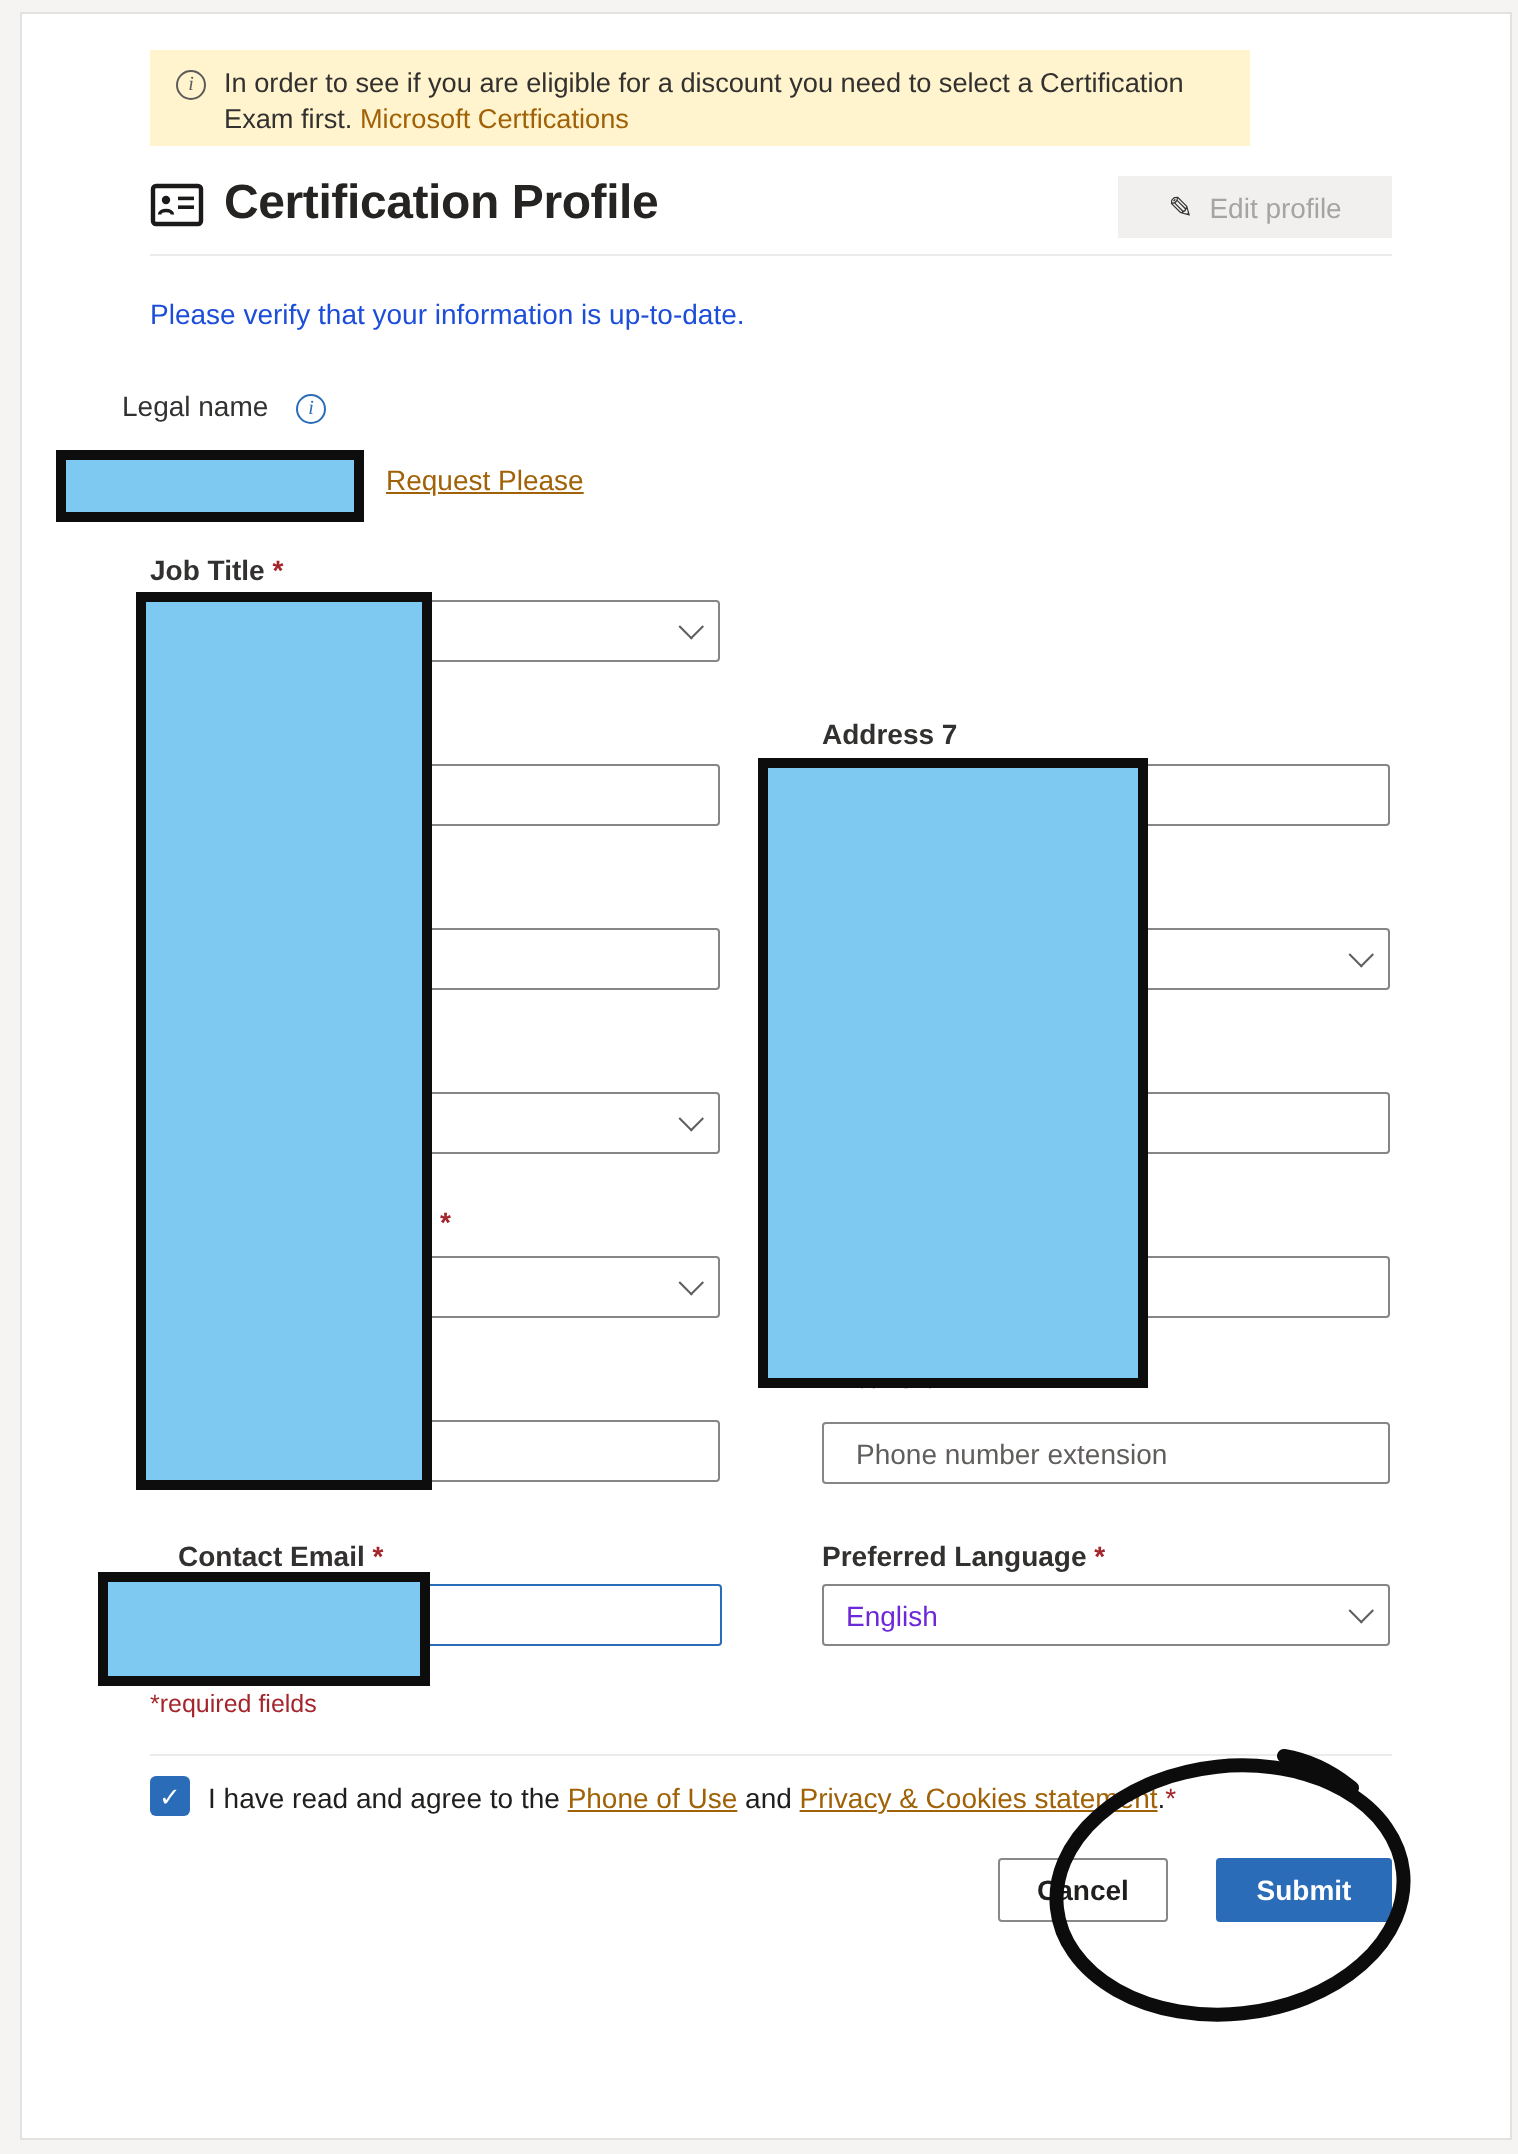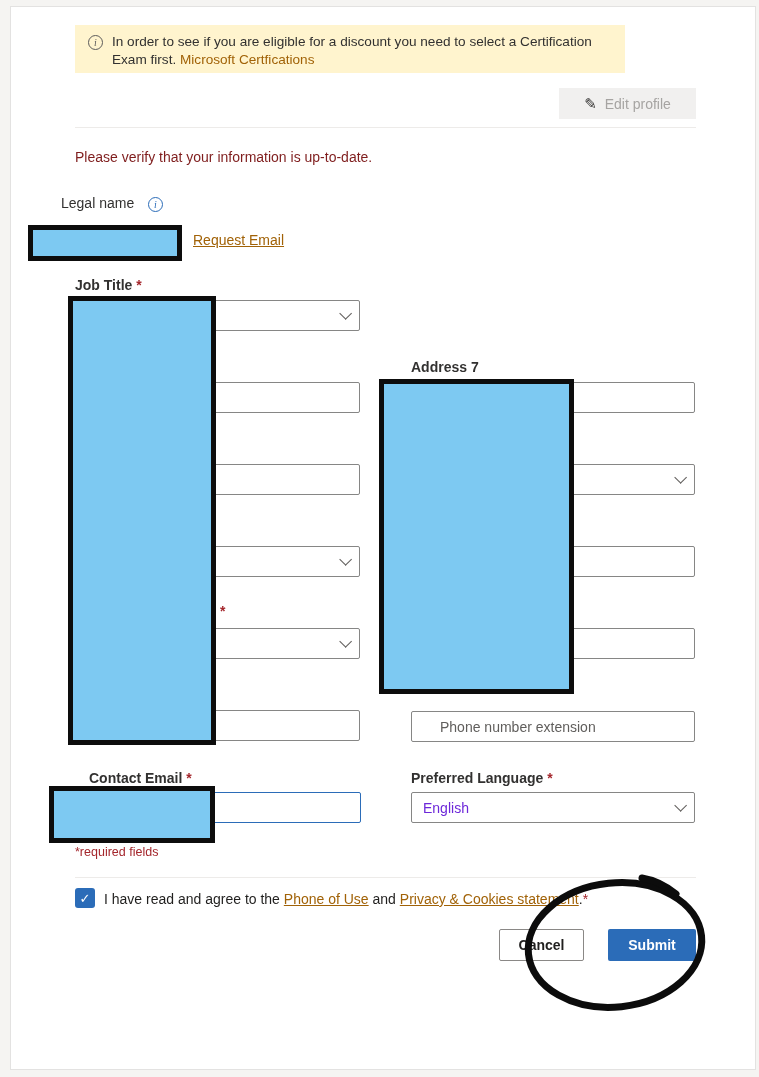--- a/index.html
+++ b/index.html
@@ -15,30 +15,30 @@
   a.lnk { color:#a16207; text-decoration:none; }
   a.lnk.u { text-decoration:underline; }
 
   
   .title-row { left:75px; top:88px; display:flex; align-items:center; z-index:2; }
   .title { font-size:24px; font-weight:700; color:#252423; letter-spacing:-0.2px; margin-left:10px; }
   .edit-btn { left:559px; top:88px; width:137px; height:31px; background:#f1f0ef; border:none; display:flex; align-items:center; justify-content:center; gap:8px; font-size:14px; color:#a6a4a2; cursor:default; z-index:2; }
   .edit-btn .pencil { color:#323130; font-size:15px; }
   .divider { height:1px; background:#edebe9; width:621px; left:75px; z-index:1; }
 
-  .intro { left:75px; top:149px; font-size:14px; color:#7f1d1d; z-index:2; }
+  .intro { left:75px; top:149px; font-size:14px; color:#1d4ed8; z-index:2; }
 
   .lbl { font-size:14px; color:#323130; z-index:2; white-space:nowrap; }
   .lbl.b { font-weight:700; }
   .req { color:#a4262c; }
 
   .field { background:#fff; border:1px solid #868685; border-radius:2px; height:31px; z-index:1; }
   .selectbox { display:flex; align-items:center; justify-content:flex-end; padding-right:11px; }
   .chev { width:9px; height:9px; border-right:1.6px solid #605e5c; border-bottom:1.6px solid #605e5c; transform:rotate(45deg) translateY(-3px); }
-  input.field { padding:0 28px; font-size:14px; font-family:"Liberation Sans", sans-serif; color:#323130; }
+  input.field { padding:0 16px; font-size:14px; font-family:"Liberation Sans", sans-serif; color:#323130; }
   input.field::placeholder { color:#605e5c; }
   .email { border:1.6px solid #2b6cb8; }
   .select-val { position:absolute; left:11px; font-size:14px; color:#6d28d9; }
 
   
   .redact { background:#7dc9f2; border:5px solid #0d0d0d; z-index:5; }
 
   .note { left:75px; top:845px; font-size:12.5px; color:#a4262c; z-index:2; }
 
   .checkbox { left:75px; top:888px; width:20px; height:20px; background:#2b6cb8; border-radius:3px; color:#fff; display:flex; align-items:center; justify-content:center; font-size:13px; z-index:2; cursor:pointer; }
@@ -54,33 +54,43 @@
 <body>
 
 <div id="page">
   <div id="card"></div>
 
   <div class="abs banner">
     <span class="info-circ">i</span>
     <span class="banner-text"><span>In order to see if you are eligible for a discount you need to select a Certification Exam first. </span> <a class="lnk" href="#">Microsoft Certfications</a></span>
   </div>
 
+  <div class="abs title-row">
+    <svg width="27" height="23" viewBox="0 0 27 23">
+      <rect x="1.5" y="2" width="24" height="19" rx="1.5" fill="none" stroke="#1b1a19" stroke-width="2.2"></rect>
+      <circle cx="8" cy="9" r="2.1" fill="#1b1a19"></circle>
+      <path d="M4.8 16.2 c0-2.6 6.4-2.6 6.4 0" fill="none" stroke="#1b1a19" stroke-width="1.8"></path>
+      <line x1="14" y1="8.2" x2="22" y2="8.2" stroke="#1b1a19" stroke-width="1.8"></line>
+      <line x1="14" y1="12.6" x2="22" y2="12.6" stroke="#1b1a19" stroke-width="1.8"></line>
+    </svg>
+    <span class="title">Certification Profile</span>
+  </div>
   <button class="abs edit-btn">
     <span class="pencil">✎</span>
     <span>Edit profile</span>
   </button>
   <div class="abs divider" style="top:127px;"></div>
 
   <div class="abs intro">Please verify that your information is up-to-date.</div>
 
   <div class="abs lbl" style="left:61px; top:195px;">
     <span>Legal name</span>
   </div>
   <span class="info-circ abs" style="left:148px; top:195px; border-color:#2b6cb8; color:#2b6cb8;">i</span>
-  <a class="abs lnk u" href="#" style="left:193px; top:232px; font-size:14px; z-index:2;">Request Email</a>
+  <a class="abs lnk u" href="#" style="left:193px; top:232px; font-size:14px; z-index:2;">Request Please</a>
 
   <div class="abs lbl b" style="left:75px; top:277px;">
     <span>Job Title</span> <span class="req">*</span>
   </div>
 
   <div class="abs field selectbox" style="left:75px; top:300px; width:285px;">
       <span class="chev"></span>
     </div>
   <div class="abs field" style="left:75px; top:382px; width:285px;"></div>
   <div class="abs field" style="left:75px; top:464px; width:285px;"></div>

